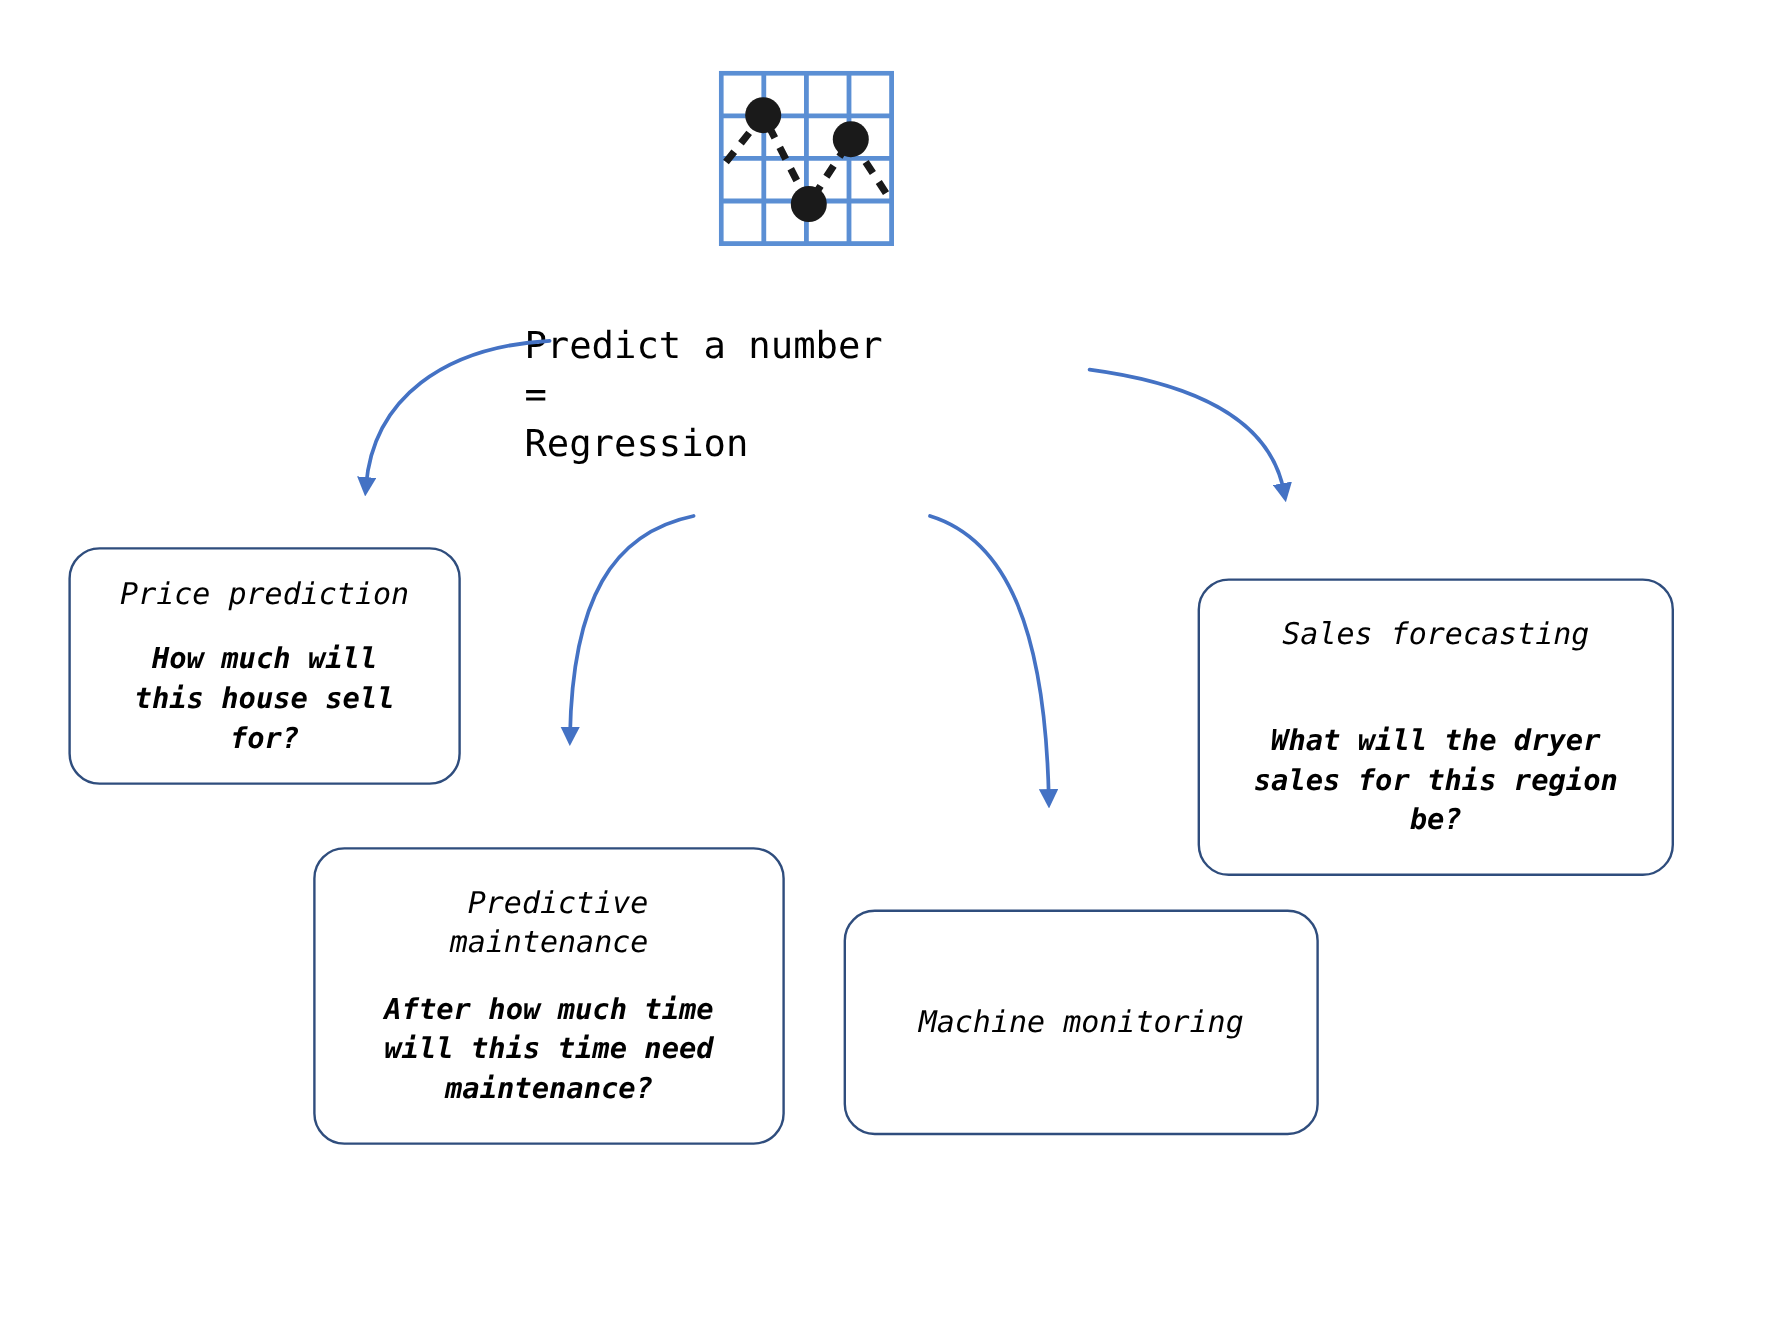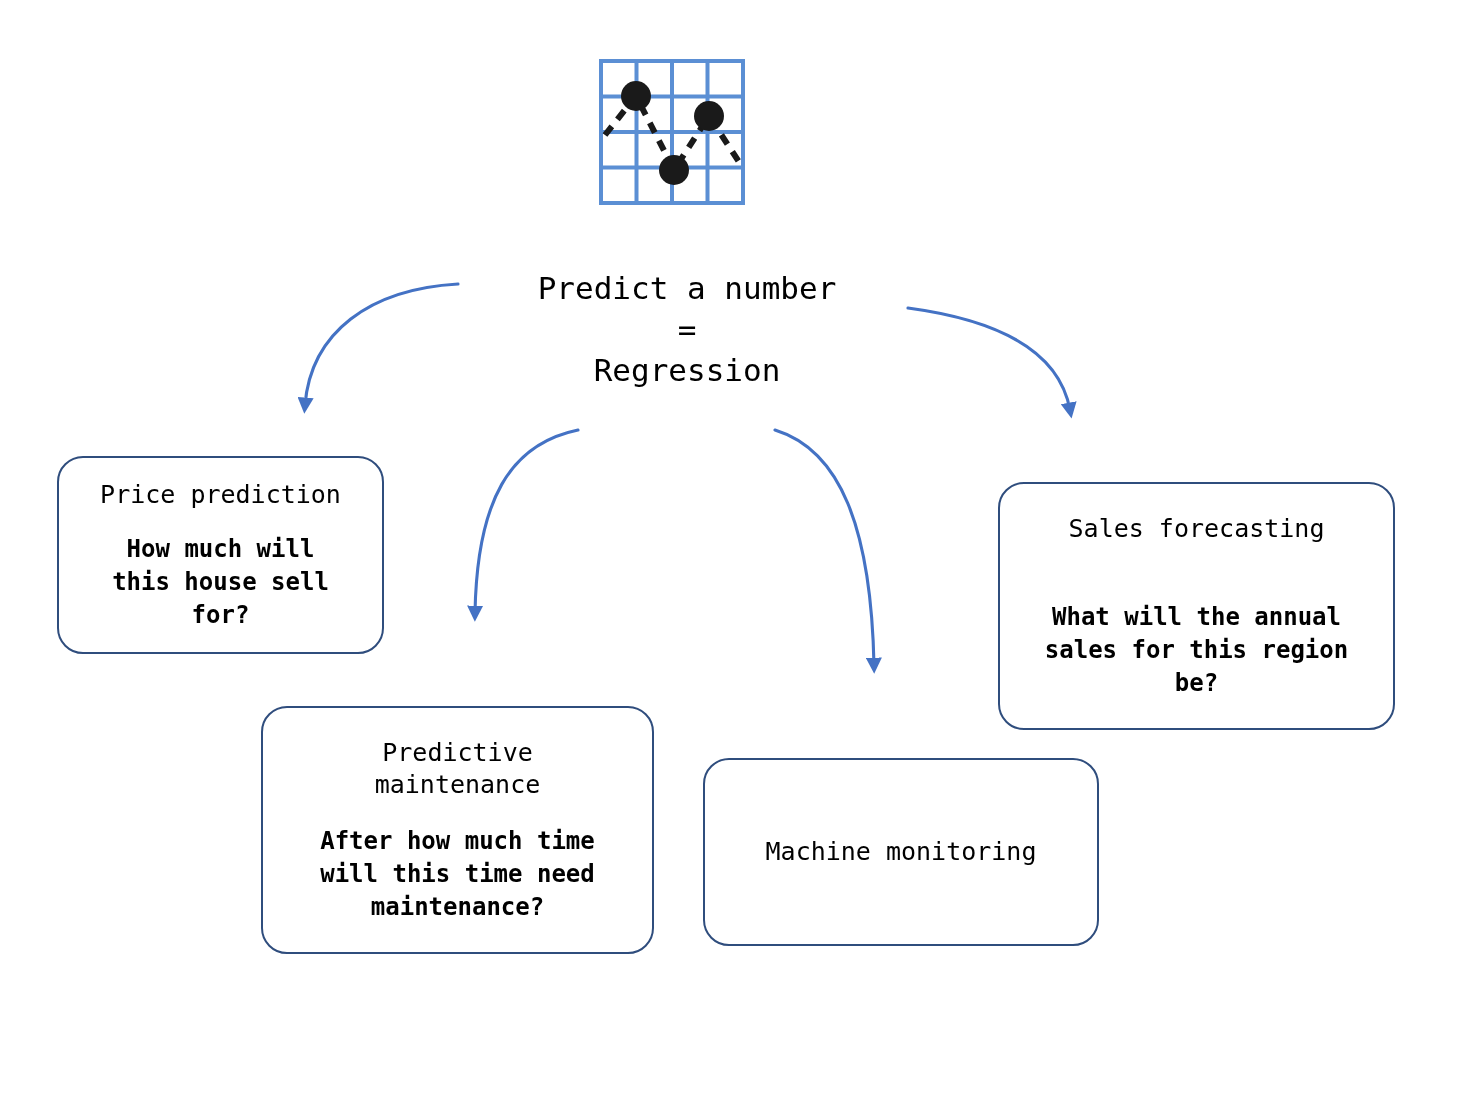--- a/index.html
+++ b/index.html
@@ -26,21 +26,20 @@
     width: 146px;
     height: 146px;
   }
 
   
   #center-title {
     position: absolute;
     left: 437px;
     top: 268px;
     width: 500px;
-    text-align: center;
     font-family: "DejaVu Sans Mono", monospace;
     font-size: 31px;
     line-height: 41px;
     color: #000000;
     letter-spacing: 0px;
     white-space: pre;
   }
 
   
   #arrows {
@@ -62,25 +61,27 @@
     display: flex;
     flex-direction: column;
     align-items: center;
     justify-content: center;
   }
   .node-title {
     font-family: "DejaVu Sans Mono", monospace;
     font-size: 25px;
     line-height: 32px;
     color: #000000;
-    text-align: center;
+    text-align: right;
     white-space: pre-line;
+    font-style: italic;
   }
   .node-question {
     font-family: "DejaVu Sans Mono", monospace;
+    font-style: italic;
     font-weight: 700;
     font-size: 24px;
     line-height: 33px;
     color: #000000;
     text-align: center;
     margin-top: 24px;
     white-space: pre-line;
     padding: 0 10px;
   }
 
@@ -151,18 +152,18 @@
 will this time need
 maintenance?</div>
   </div>
 
   <div class="node-box" id="box-machine">
     <div class="node-title">Machine monitoring</div>
   </div>
 
   <div class="node-box" id="box-sales">
     <div class="node-title">Sales forecasting</div>
-    <div class="node-question">What will the annual
+    <div class="node-question">What will the dryer
 sales for this region
 be?</div>
   </div>
 
 </div>
 
 </body></html>

